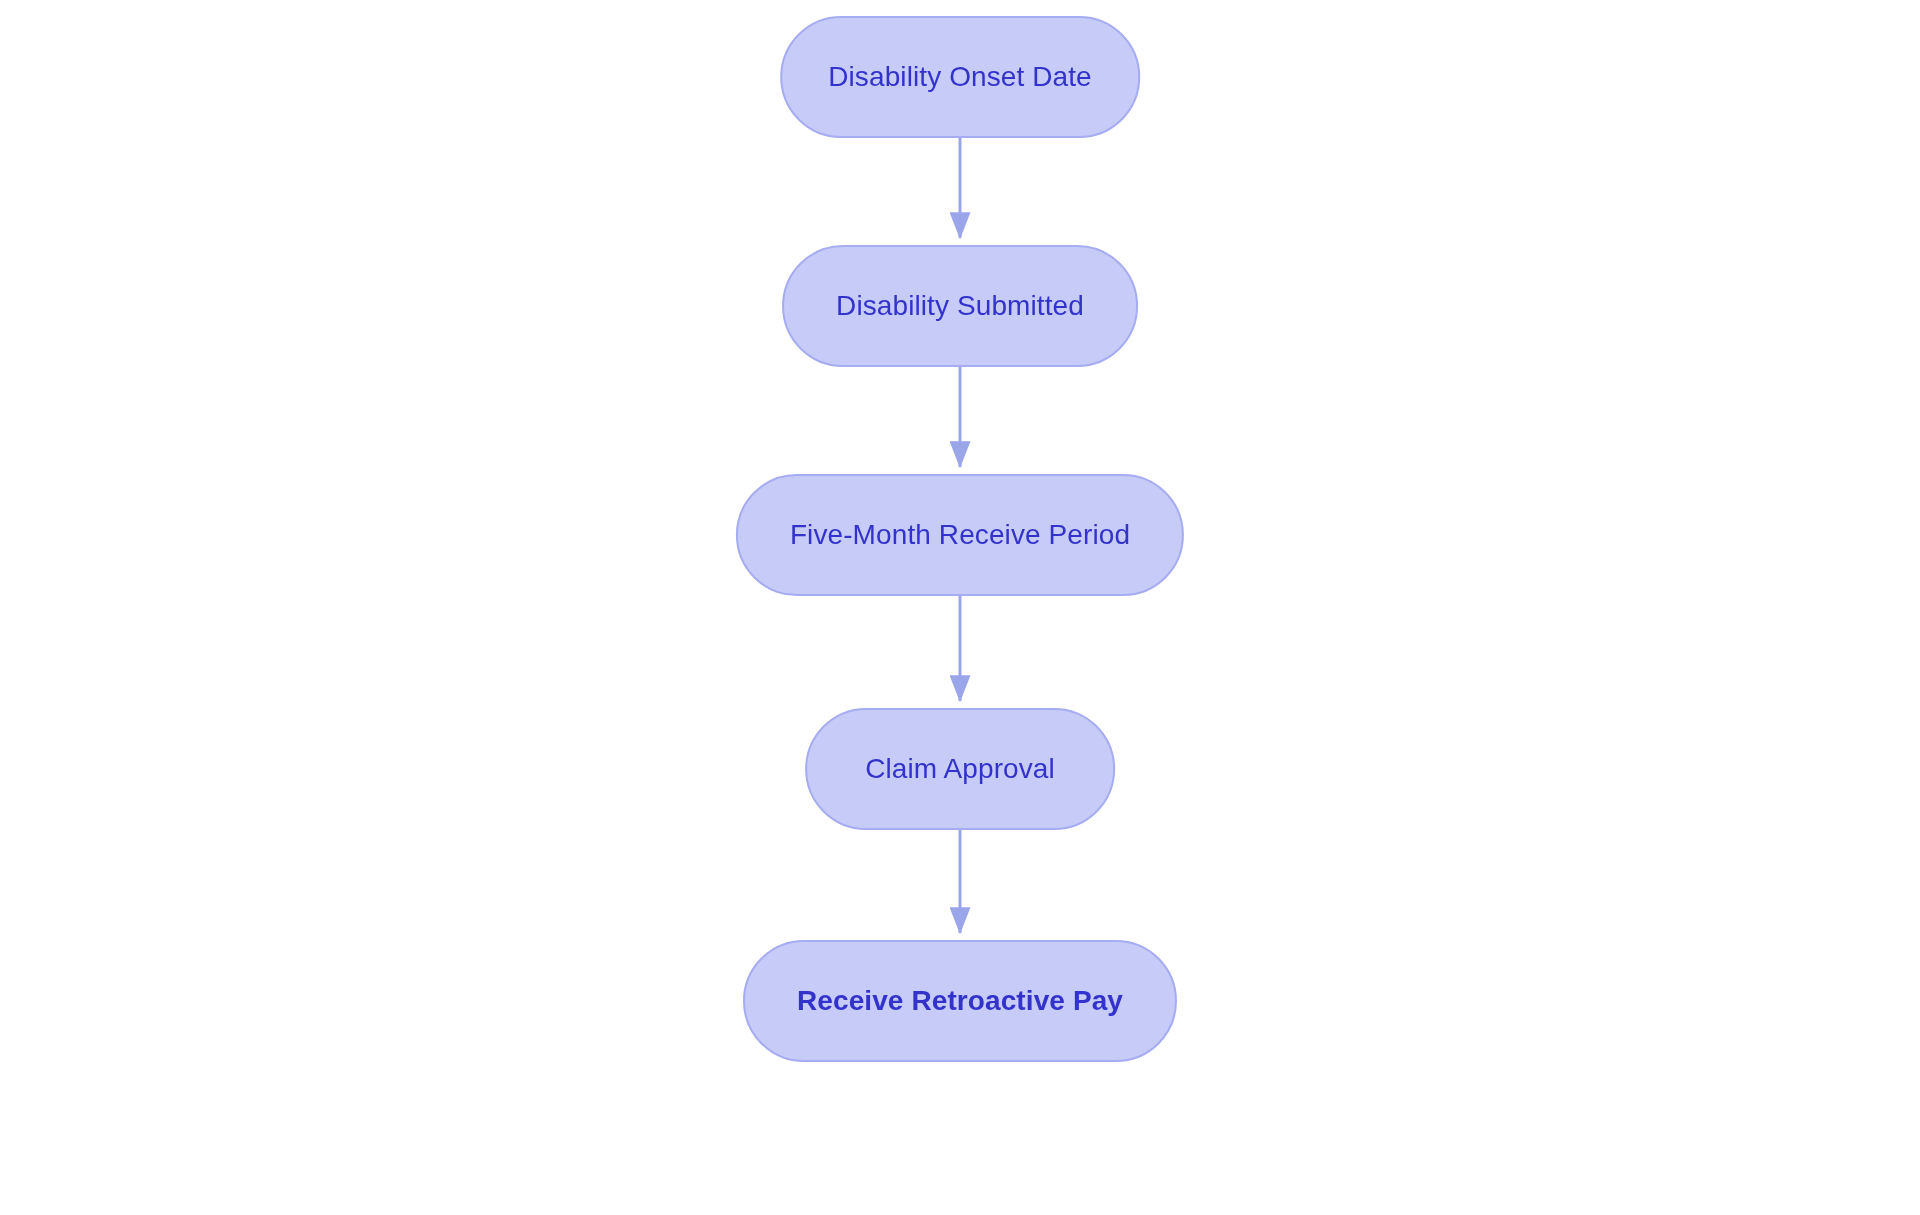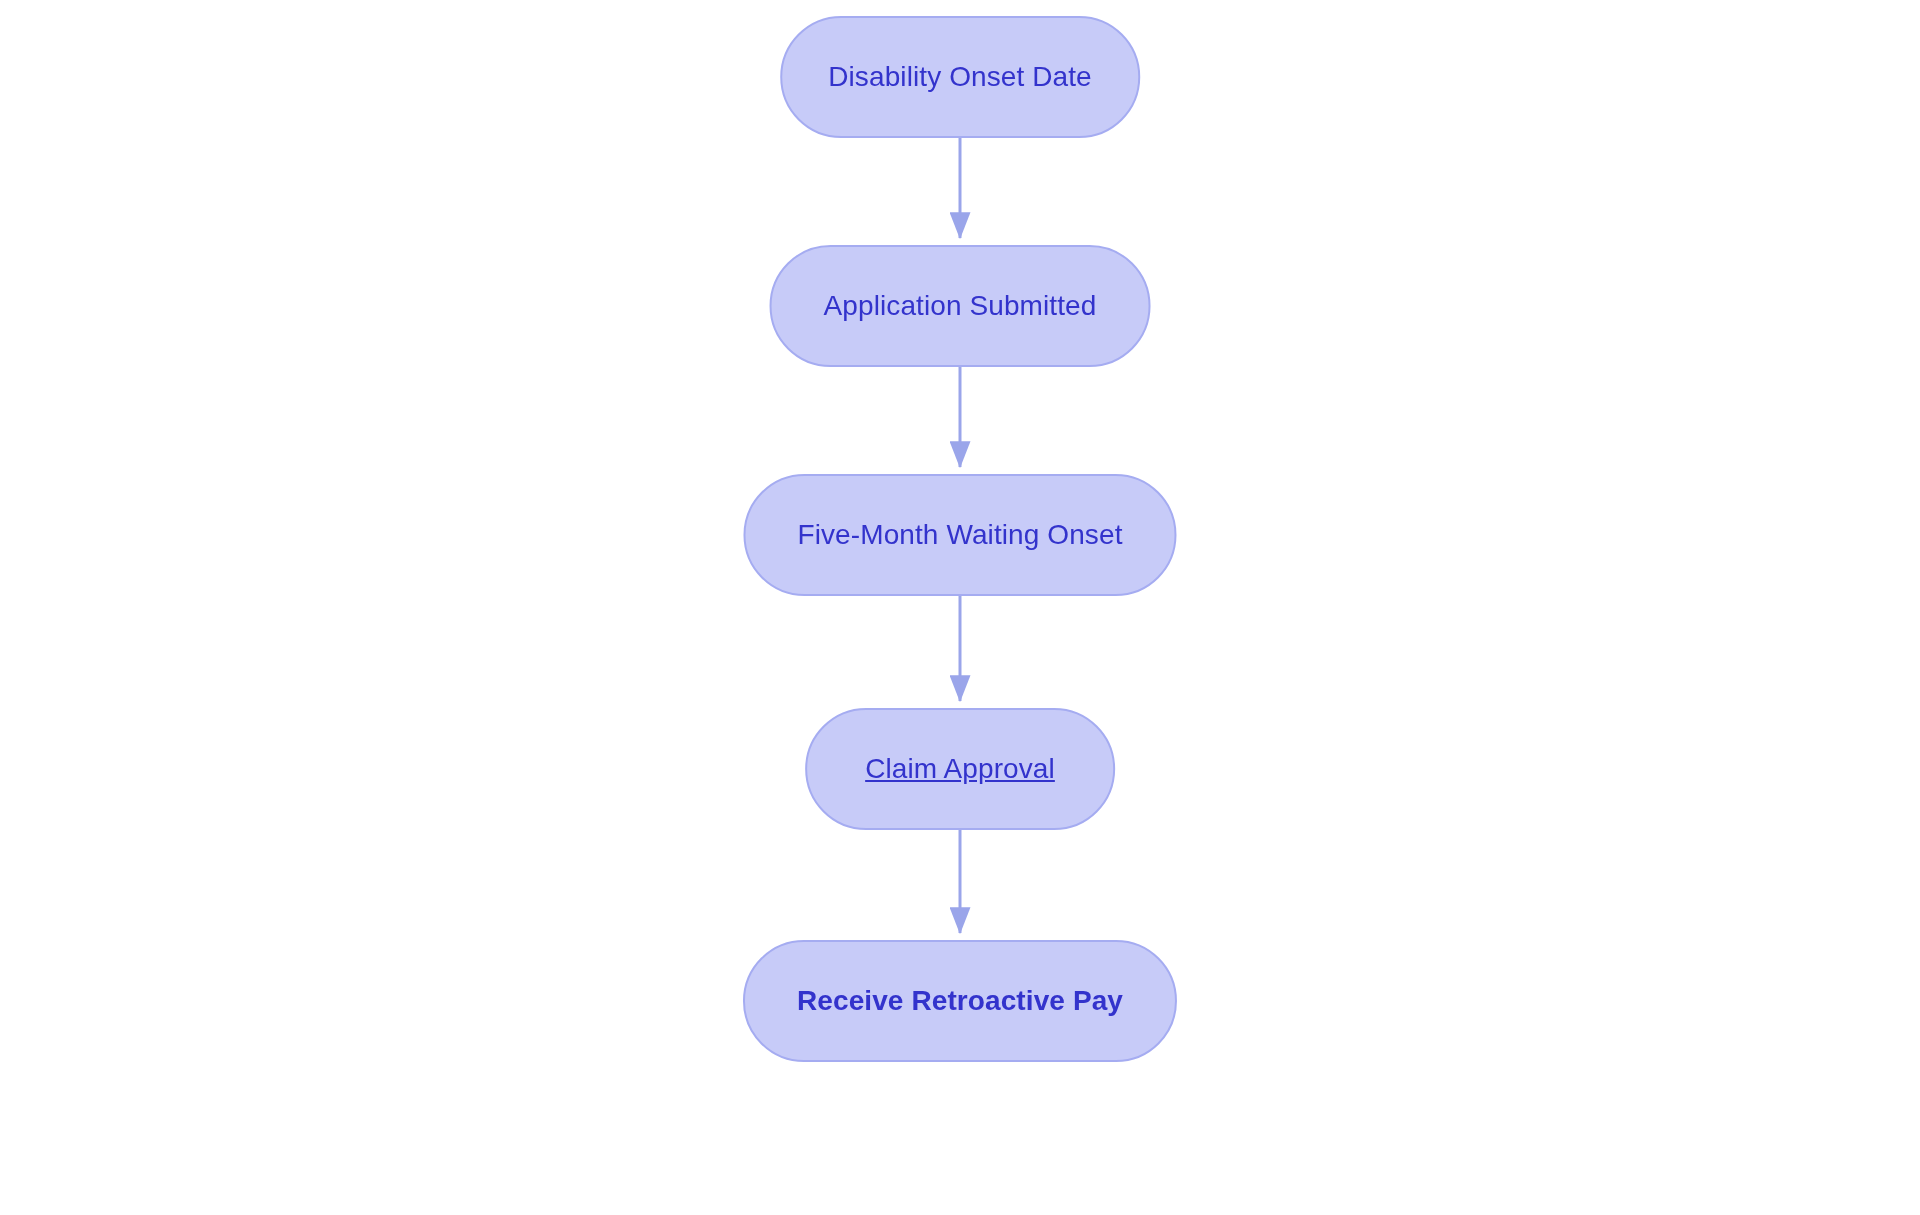--- a/index.html
+++ b/index.html
@@ -50,21 +50,21 @@
     line-height: 1;
     position: absolute;
     left: 50%;
     transform: translateX(-50%);
   }
 
   
   .node-0 { top: 16px;  height: 122px; padding: 0 46px; }
   .node-1 { top: 245px; height: 122px; padding: 0 52px; }
   .node-2 { top: 474px; height: 122px; padding: 0 52px; }
-  .node-3 { top: 708px; height: 122px; padding: 12px 58px; text-decoration: underline; }
+  .node-3 { top: 708px; height: 122px; padding: 12px 58px; }
   .node-4 { top: 940px; height: 122px; padding: 0 52px; font-weight: bold; }
 
   
   .connectors {
     position: absolute;
     left: 0;
     top: 0;
     width: 1920px;
     height: 1215px;
     pointer-events: none;
@@ -102,25 +102,25 @@
       <line x1="960" y1="830" x2="960" y2="933" marker-end="url(#arrowhead)"></line>
     </g>
   </svg>
 
   <div class="flow-column">
     <div class="node node-0">
       <span>Disability Onset Date</span>
     </div>
 
     <div class="node node-1">
-      <span>Application Submitted</span>
+      <span>Disability Submitted</span>
     </div>
 
     <div class="node node-2">
-      <span>Five-Month Waiting Onset</span>
+      <span>Five-Month Receive Period</span>
     </div>
 
     <div class="node node-3">
       <span>Claim Approval</span>
     </div>
 
     <div class="node node-4">
       <span>Receive Retroactive Pay</span>
     </div>
   </div>

